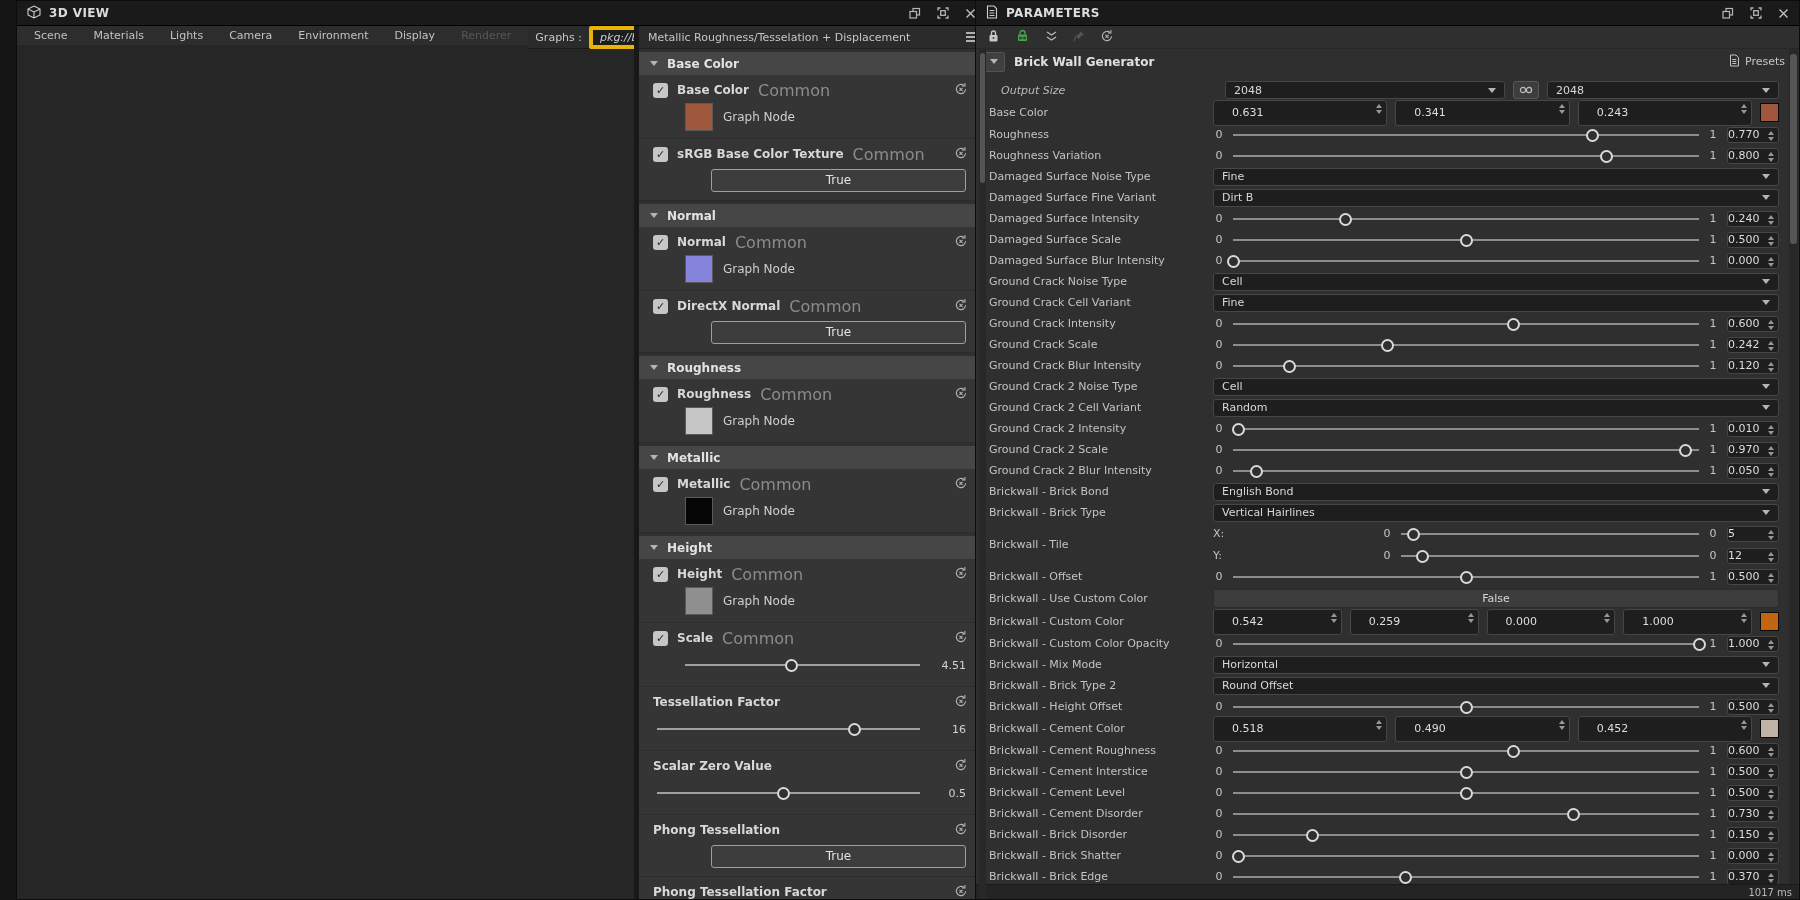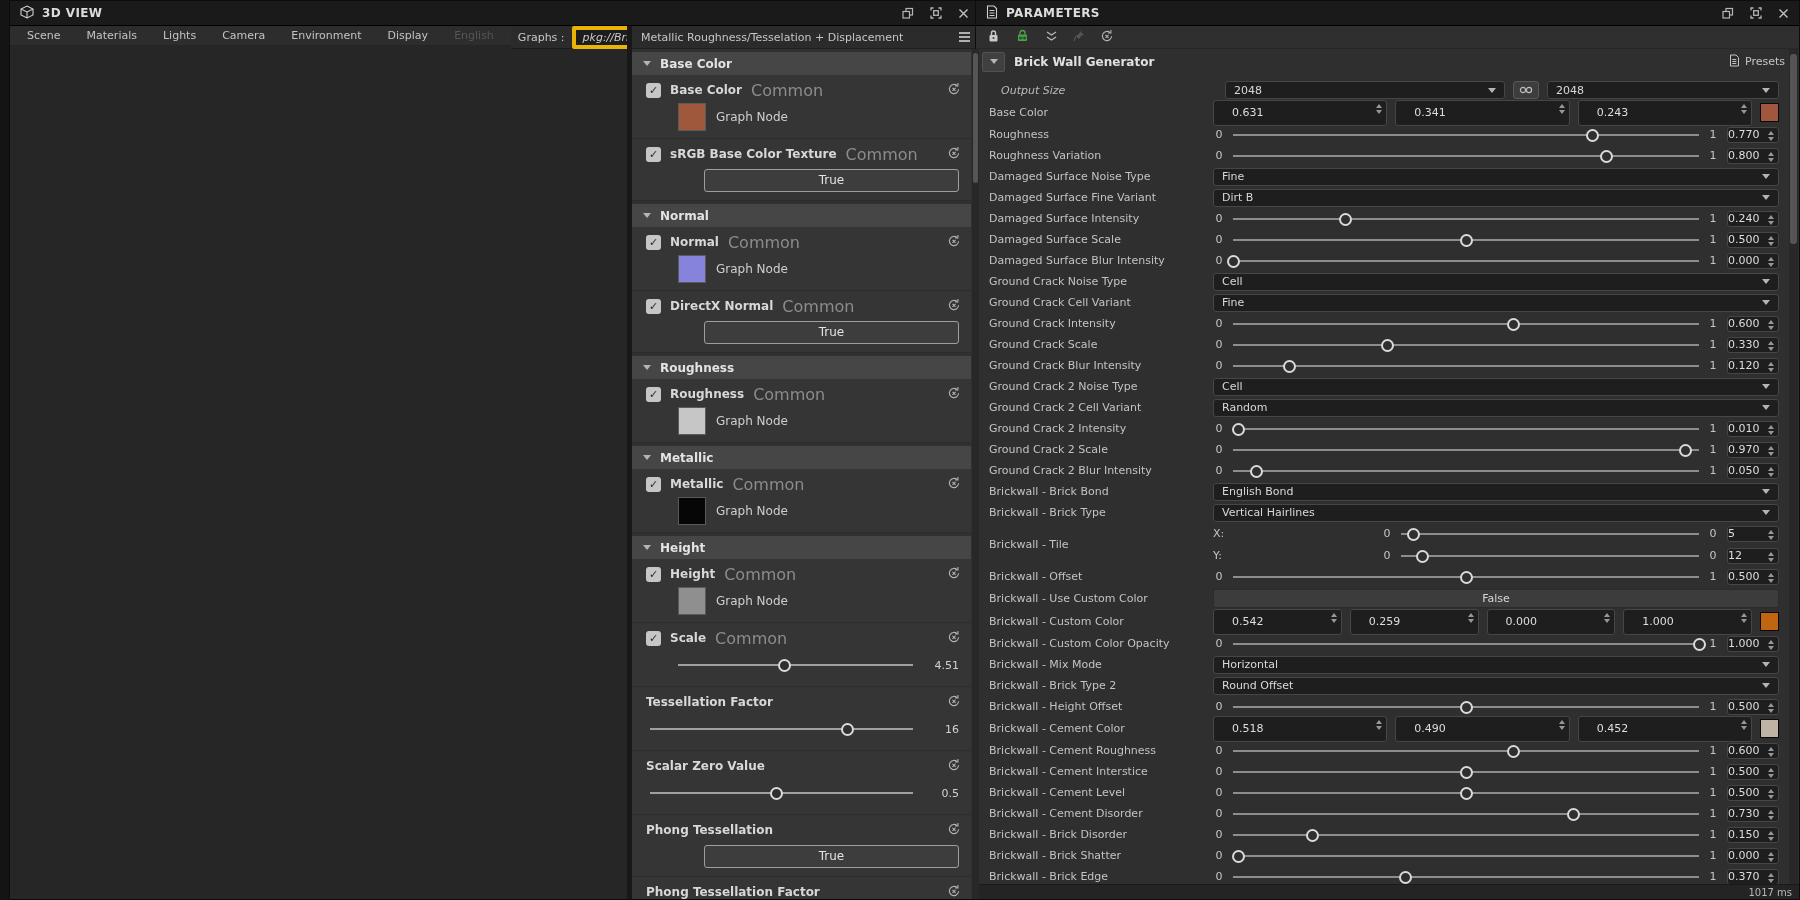--- a/index.html
+++ b/index.html
@@ -1,18 +1,18 @@
 <!DOCTYPE html>
 <html><head>
 <meta charset="utf-8">
 <style>
   html,body{margin:0;padding:0;width:1800px;height:900px;overflow:hidden;background:#141414;
     font-family:"DejaVu Sans","Liberation Sans",sans-serif;font-size:11px;color:#c8c8c8;}
   .window{position:absolute;top:0;height:900px;display:flex;flex-direction:column;background:#2f2f2f;border:1px solid #0c0c0c;box-sizing:border-box;}
-  #view3d{left:9px;width:971px;}
+  #view3d{left:16px;width:971px;}
   #params{left:975px;width:825px;}
   
   .titlebar{height:24px;background:#1a1a1a;display:flex;align-items:center;gap:8px;padding:0 10px;border-bottom:1px solid #000;flex:none;}
   .titlebar .title{font-weight:bold;font-size:12px;color:#dcdcdc;letter-spacing:.4px;}
   .win-icons{margin-left:auto;display:flex;gap:16px;align-items:center;}
   .win-icons svg{display:block;}
   
   .v3d-body{flex:1;display:flex;min-height:0;}
   .left-col{width:617px;flex:none;display:flex;position:relative;background:#262626;}
   .menubar{height:19px;background:#2d2d2d;display:flex;align-items:center;padding:0 4px;flex:none;border-bottom:1px solid #252525;}
@@ -122,21 +122,21 @@
   </div>
   <div class="v3d-body">
     <div class="left-col">
       <div class="menubar" id="menubar">
           <span class="menu-item">Scene</span>
           <span class="menu-item">Materials</span>
           <span class="menu-item">Lights</span>
           <span class="menu-item">Camera</span>
           <span class="menu-item">Environment</span>
           <span class="menu-item">Display</span>
-          <span class="menu-item disabled">English</span>
+          <span class="menu-item disabled">Renderer</span>
         </div>
       <div class="graphsbar">
         <span>Graphs :</span>
         <div class="graphs-combo">
           <span>pkg://Brick_Wall_Generator</span>
           <span class="tri" style="margin-left:auto"></span>
         </div>
         <span>Materials</span>
       </div>
       <div class="viewport">
@@ -689,21 +689,21 @@
       <div class="prow">
         <div class="prow-label">Ground Crack Scale</div>
         <div class="prow-ctrl">
           <span class="minmax">0</span>
           <div class="track-wrap">
             <div class="track"></div>
             <span class="handle" style="left: 33%;"></span>
           </div>
           <span class="minmax">1</span>
           <div class="spin">
-            <span>0.330</span>
+            <span>0.242</span>
             <span class="spin-arrows">
               <span class="tu"></span>
               <span class="td"></span>
             </span>
           </div>
         </div>
       </div>
       <div class="prow">
         <div class="prow-label">Ground Crack Blur Intensity</div>
         <div class="prow-ctrl">

